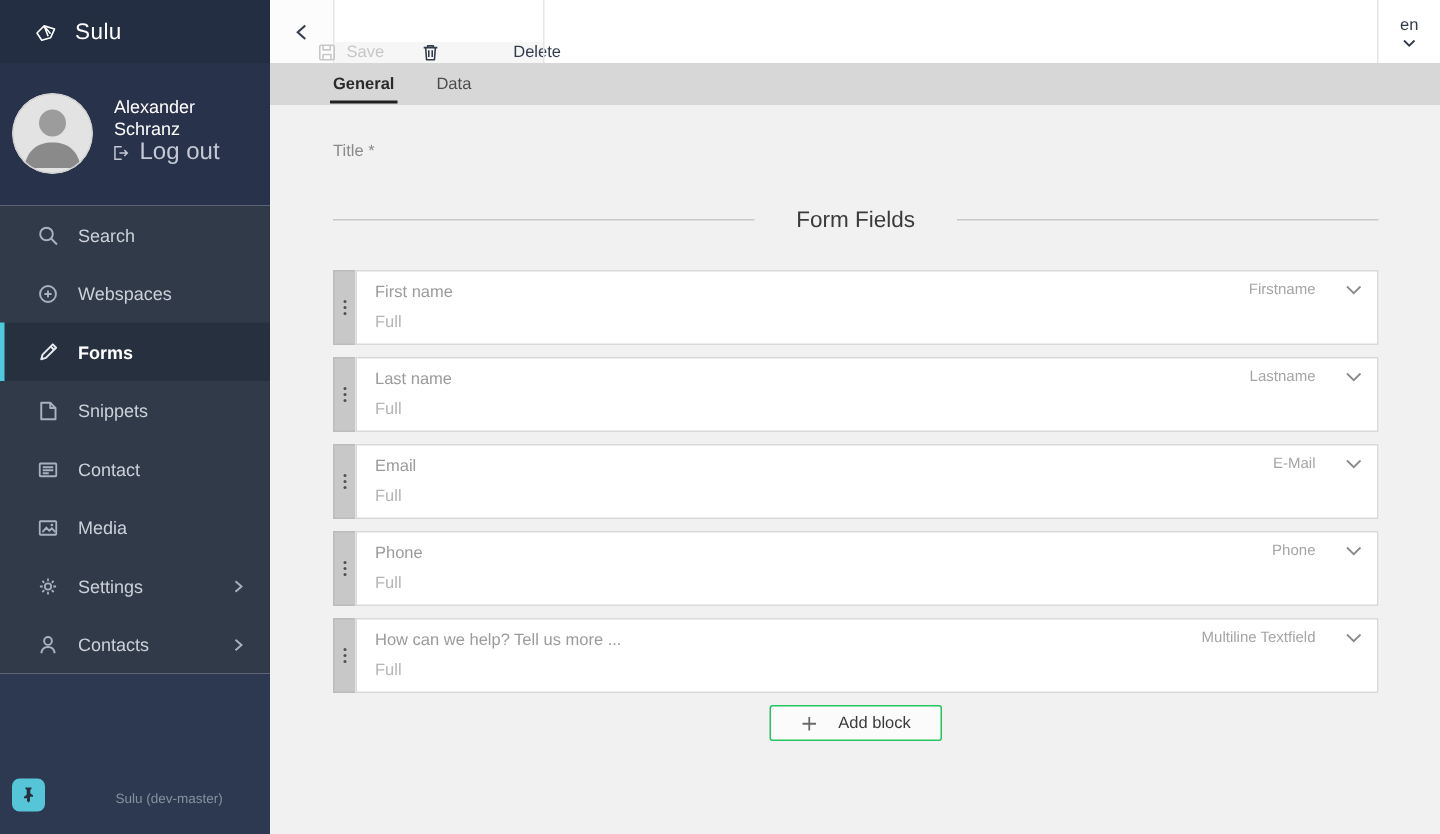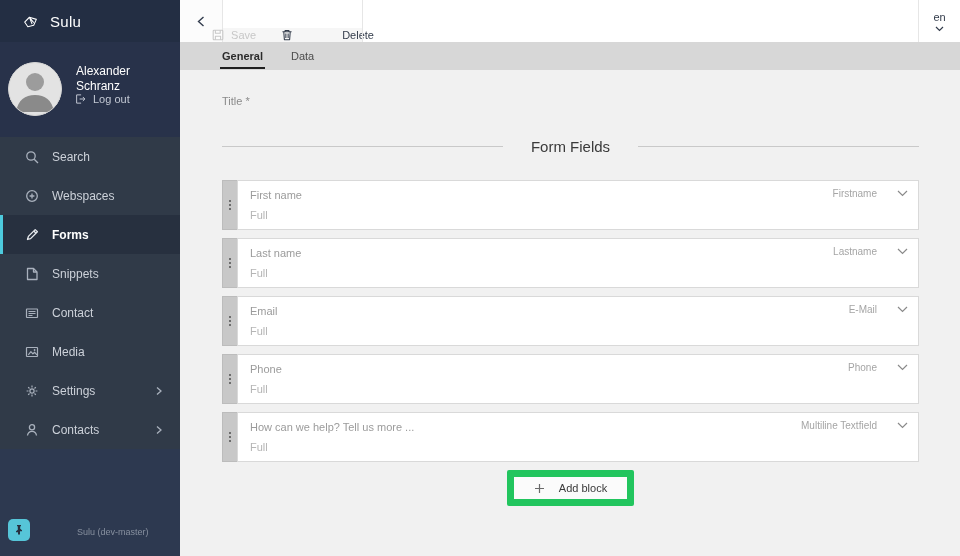--- a/index.html
+++ b/index.html
@@ -10,21 +10,21 @@
   
   .sidebar { width:180px; flex:0 0 180px; display:flex; flex-direction:column; }
   .sb-header { height:42px; background:#232e43; display:flex; align-items:center; padding-left:22px; }
   .sb-logo-icon { color:#ffffff; width:17px; height:17px; margin-right:11px; }
   .sb-logo-text { color:#ffffff; font-size:15px; letter-spacing:.3px; }
 
   .sb-profile { height:95px; background:#28324a; position:relative; }
   .avatar { position:absolute; left:8px; top:71px; width:54px; height:54px; border-radius:50%; overflow:hidden; top:71px; }
   .sb-profile .avatar { top:20px; }
   .username { position:absolute; left:76px; top:22px; width:90px; color:#ffffff; font-size:12px; line-height:15px; }
-  .logout { position:absolute; left:74px; top:51px; display:flex; align-items:center; gap:7px; color:#c3c9d4; font-size:11px; cursor:pointer;text-align:center; }
+  .logout { position:absolute; left:74px; top:51px; display:flex; align-items:center; gap:7px; color:#c3c9d4; font-size:16px; cursor:pointer;text-align:center; }
   .logout svg { width:12px; height:12px; }
 
   .sb-nav { height:312px; background:#303a48; display:flex; flex-direction:column; }
   .nav-item { height:39px; display:flex; align-items:center; padding-left:24px; color:#ccd1d9; font-size:12px; cursor:pointer; }
   .nav-item .nicon { width:16px; height:16px; margin-right:12px; color:#a9b1bd; flex:0 0 16px; }
   .nav-item.active { background:#27303f; border-left:3px solid #4dcadd; padding-left:21px; color:#ffffff; font-weight:bold; }
   .nav-item.active .nicon { color:#e8ebef; }
   .nav-chev { margin-left:auto; margin-right:16px; width:10px; height:10px; color:#a9b1bd; }
 
   .sb-footer { flex:1; background:#2d3950; position:relative; }
@@ -67,21 +67,21 @@
   .handle { width:15px; flex:0 0 15px; background:#c8c8c8; border:1px solid #bcbcbc; border-right:none; display:flex; flex-direction:column; align-items:center; justify-content:center; gap:2px; cursor:grab; }
   .handle i { width:2px; height:2px; border-radius:50%; background:#4f4f4f; }
   .card { flex:1; background:#ffffff; border:1px solid #d9d9d9; position:relative; padding:8px 12px; display:flex; flex-direction:column; justify-content:space-between; }
   .card-title { font-size:11px; color:#9b9b9b; }
   .card-sub { font-size:11px; color:#b5b5b5; }
   .card-right { position:absolute; top:7px; right:10px; display:flex; align-items:center; gap:20px; }
   .type-label { font-size:10px; color:#a5a5a5; }
   .card-chev { width:11px; height:8px; color:#8a8a8a; cursor:pointer; }
 
   .add-row { margin-top:7px; display:flex; justify-content:center; }
-  .add-btn { display:inline-flex; align-items:center; gap:14px; padding:5px 20px; border:7px solid #22c55e; border-radius:2px; background:#fbfbfb; font-family:inherit; font-size:11px; color:#3a3a3a; cursor:pointer; }
+  .add-btn { display:inline-flex; align-items:center; gap:14px; padding:5px 20px; border:1px solid #22c55e; border-radius:2px; background:#fbfbfb; font-family:inherit; font-size:11px; color:#3a3a3a; cursor:pointer; }
   .add-btn svg { width:11px; height:11px; color:#6a6a6a; }
 </style>
 </head>
 <body>
 
 <div class="app">
 
   <aside class="sidebar">
 
     <div class="sb-header">

